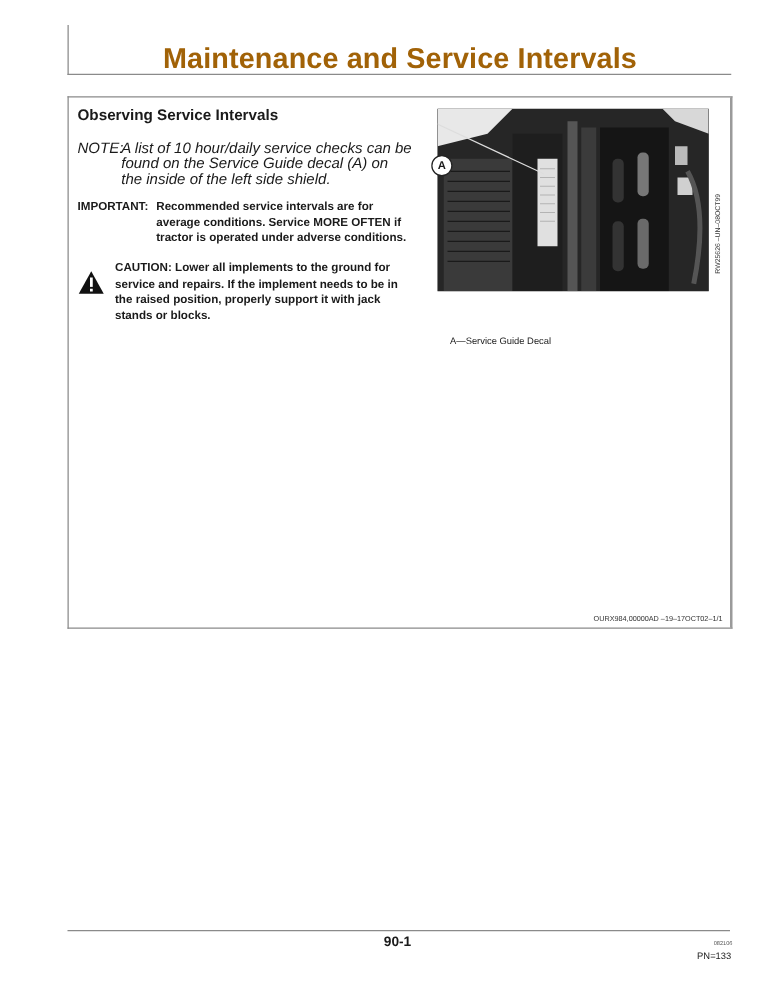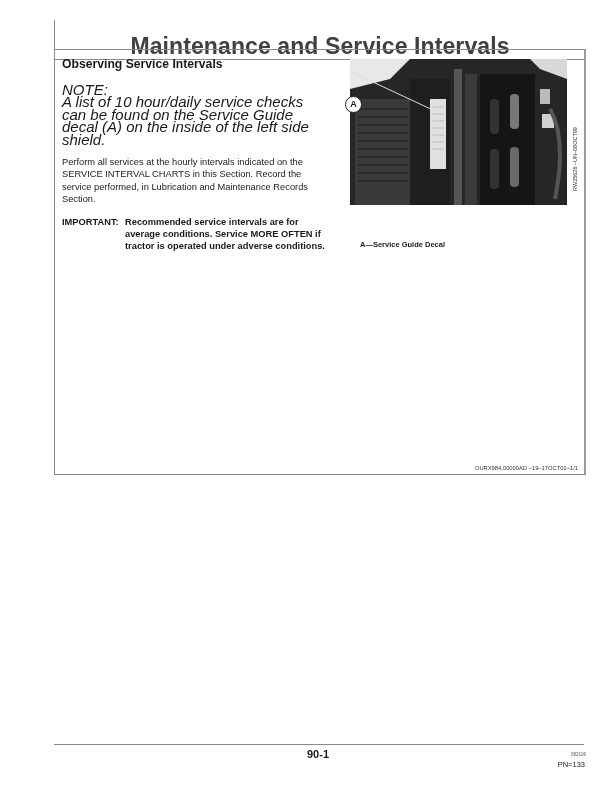--- a/index.html
+++ b/index.html
@@ -1,38 +1,38 @@
 <!DOCTYPE html>
 <html><head>
   <meta charset="utf-8">
   <style>
     html, body { margin: 0; padding: 0; background: #ffffff; }
     body { width: 612px; height: 792px; position: relative; overflow: hidden; font-family: "Liberation Sans", sans-serif; color: #1a1a1a; }
 
     .title-box { position: absolute; left: 54px; top: 20px; width: 530px; height: 39px; border-left: 1px solid #8a8a8a; border-bottom: 1px solid #8a8a8a; }
-    .title { position: absolute; left: 0; right: 0; top: 13px; text-align: center; font-weight: bold; font-size: 23px; letter-spacing: 0.1px; color: #404040; }
+    .title { position: absolute; left: 0; right: 0; top: 13px; text-align: center; font-weight: bold; font-size: 23px; letter-spacing: 0.1px; color: #a16207; }
 
-    .section-box { position: absolute; left: 54px; top: 49px; width: 529px; height: 424px; border: 1px solid #8a8a8a; border-right: 2px solid #9a9a9a; }
+    .section-box { position: absolute; left: 54px; top: 77px; width: 529px; height: 424px; border: 1px solid #8a8a8a; border-right: 2px solid #9a9a9a; }
 
     .left-col { position: absolute; left: 7px; top: 7px; width: 268px; }
     .heading { font-weight: bold; font-size: 12.2px; margin: 0 0 13px 0; }
     .para { font-size: 9.3px; line-height: 12.4px; margin: 0 0 10px 0; }
-    .note { font-size: 15px; line-height: 12.4px; font-style: italic; margin: 0 0 10px 0; display: flex; flex-direction: column; }
+    .note { font-size: 12px; line-height: 12.4px; font-style: italic; margin: 0 0 10px 0; display: flex; }
     .note .lbl { width: 35px; flex: none; }
     .important { font-size: 9.3px; line-height: 12.4px; font-weight: bold; margin: 0 0 12px 0; display: flex; }
     .important .lbl { width: 63px; flex: none; }
     .caution { display: flex; align-items: flex-start; margin-top: 10px; }
     .caution-icon { width: 22px; height: 20px; flex: none; margin: 8px 8px 0 0; }
     .caution-text { font-size: 9.3px; line-height: 12.4px; font-weight: bold; }
 
     .photo { position: absolute; left: 295px; top: 9px; width: 217px; height: 146px; background: #2a2a2a; overflow: hidden; }
     .photo-ref { position: absolute; left: 514px; top: 64px; width: 12px; height: 96px; }
     .photo-ref span { position: absolute; left: -42px; top: 42px; width: 96px; transform: rotate(-90deg); font-size: 5.5px; color: #333; white-space: nowrap; text-align: center; }
     .callout { position: absolute; left: 290px; top: 46px; width: 15px; height: 15px; border: 1px solid #222; border-radius: 50%; background: #fff; font-size: 9px; font-weight: bold; text-align: center; line-height: 15px; }
-    .caption { position: absolute; left: 305px; top: 190px; font-size: 7.5px; font-weight: bold; }
+    .caption { position: absolute; left: 305px; top: 190px; font-size: 7.5px; font-weight: normal; }
 
     .doc-id { position: absolute; right: 6px; bottom: 3px; font-size: 5.8px; color: #333; }
 
     .footer-rule { position: absolute; left: 54px; top: 744px; width: 530px; height: 1px; background: #8a8a8a; }
     .page-num { position: absolute; left: 307px; top: 748px; font-size: 11px; font-weight: bold; }
     .small-code { position: absolute; right: 26px; top: 752px; font-size: 4.5px; color: #555; }
     .pn { position: absolute; right: 27px; top: 760px; font-size: 7.5px; color: #222; }
   </style>
 </head>
 <body>
@@ -41,24 +41,31 @@
   <div class="title">Maintenance and Service Intervals</div>
 </div>
 
 <div class="section-box">
   <div class="left-col">
     <div class="heading">Observing Service Intervals</div>
     <div class="note">
       <span class="lbl">NOTE:</span>
       <span>A list of 10 hour/daily service checks can be found on the Service Guide decal (A) on the inside of the left side shield.</span>
     </div>
-    <p class="para">Perform all services at the hourly intervals indicated on the SERVICE INTERVAL CHARTS in this Section. Record the service performed, in Lubrication and Maintenance Records Section.</p>
     <div class="important">
       <span class="lbl">IMPORTANT:</span>
       <span>Recommended service intervals are for average conditions. Service MORE OFTEN if tractor is operated under adverse conditions.</span>
+    </div>
+    <div class="caution">
+      <svg class="caution-icon" viewBox="0 0 22 20">
+        <polygon points="11,1 21,19 1,19" fill="#111"></polygon>
+        <rect x="10" y="6" width="2.2" height="7.5" fill="#fff"></rect>
+        <rect x="10" y="15" width="2.2" height="2.2" fill="#fff"></rect>
+      </svg>
+      <div class="caution-text">CAUTION: Lower all implements to the ground for service and repairs. If the implement needs to be in the raised position, properly support it with jack stands or blocks.</div>
     </div>
   </div>
 
   <div class="photo">
     <svg width="217" height="146" viewBox="0 0 217 146">
       <rect width="217" height="146" fill="#262626"></rect>
       <polygon points="0,0 60,0 40,20 0,30" fill="#e8e8e8"></polygon>
       <polygon points="180,0 217,0 217,20 190,10" fill="#d8d8d8"></polygon>
       <rect x="5" y="40" width="55" height="106" fill="#3a3a3a"></rect>
       <g stroke="#1a1a1a" stroke-width="1">

